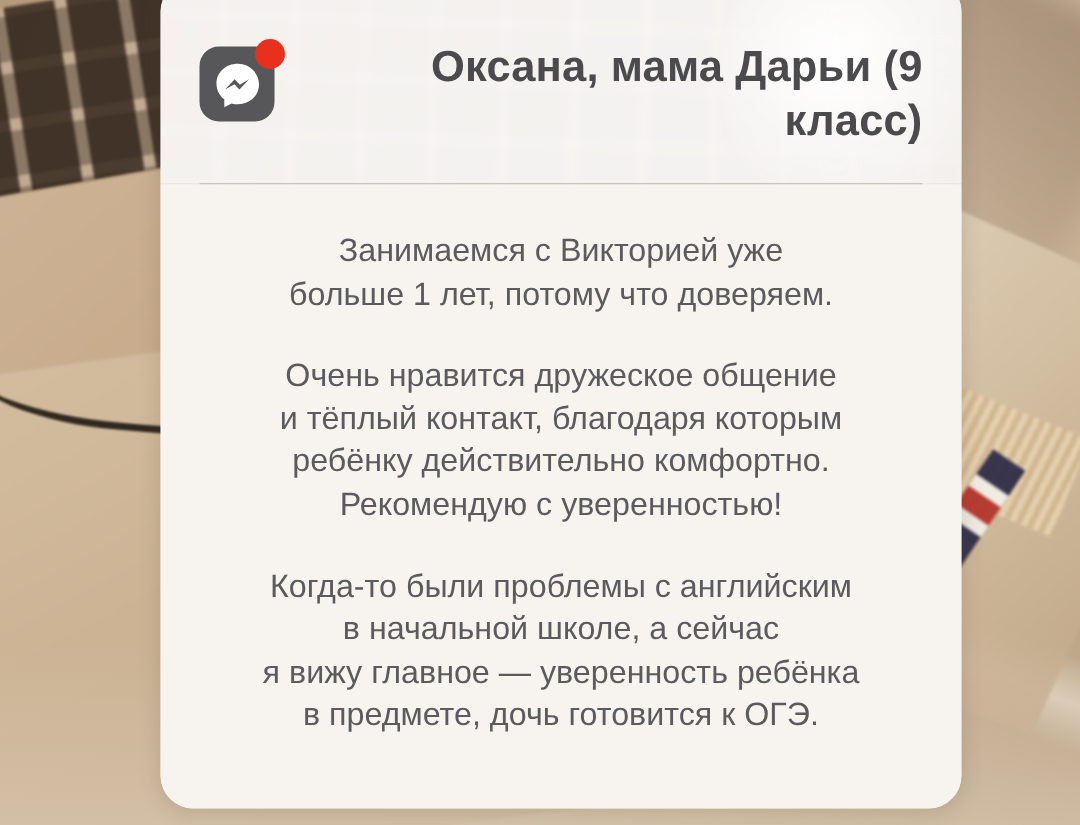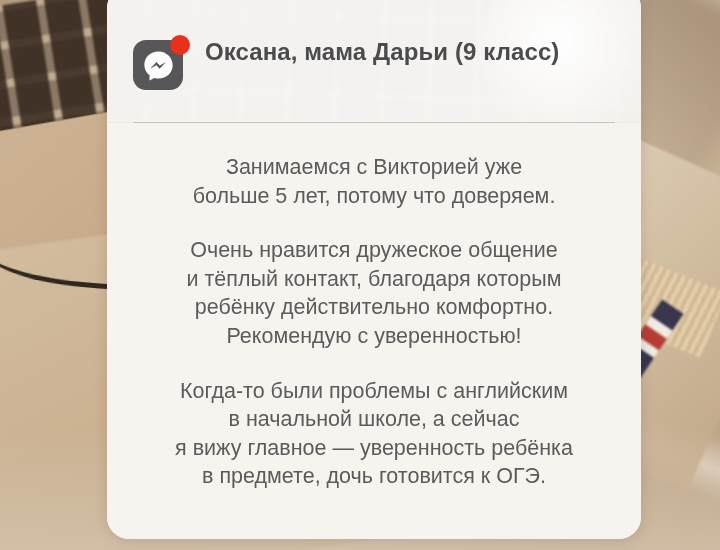--- a/index.html
+++ b/index.html
@@ -225,21 +225,21 @@
     position: absolute;
     right: -1px;
     top: 0px;
     width: 20px;
     height: 20px;
     border-radius: 50%;
     background: #e8301c;
   }
 
   .card-title {
-    font-size: 24px;
+    font-size: 29px;
     font-weight: bold;
     color: #4b4b4d;
     line-height: 1.23;
     letter-spacing: .1px;
     margin: 0;
     padding-top: 6px;
     text-align: right;
   }
 
   .divider {
@@ -316,21 +316,21 @@
 (9 класс)</h1>
       </div>
     </div>
 
     <div class="divider"></div>
 
     <div class="card-body">
       <div class="card-body-veil"></div>
       <div class="body-inner">
         <p class="para">Занимаемся с Викторией уже
-больше 5 лет, потому что доверяем.</p>
+больше 1 лет, потому что доверяем.</p>
         <p class="para">Очень нравится дружеское общение
 и тёплый контакт, благодаря которым
 ребёнку действительно комфортно.
 Рекомендую с уверенностью!</p>
         <p class="para">Когда-то были проблемы с английским
 в начальной школе, а сейчас
 я вижу главное — уверенность ребёнка
 в предмете, дочь готовится к ОГЭ.</p>
       </div>
     </div>

